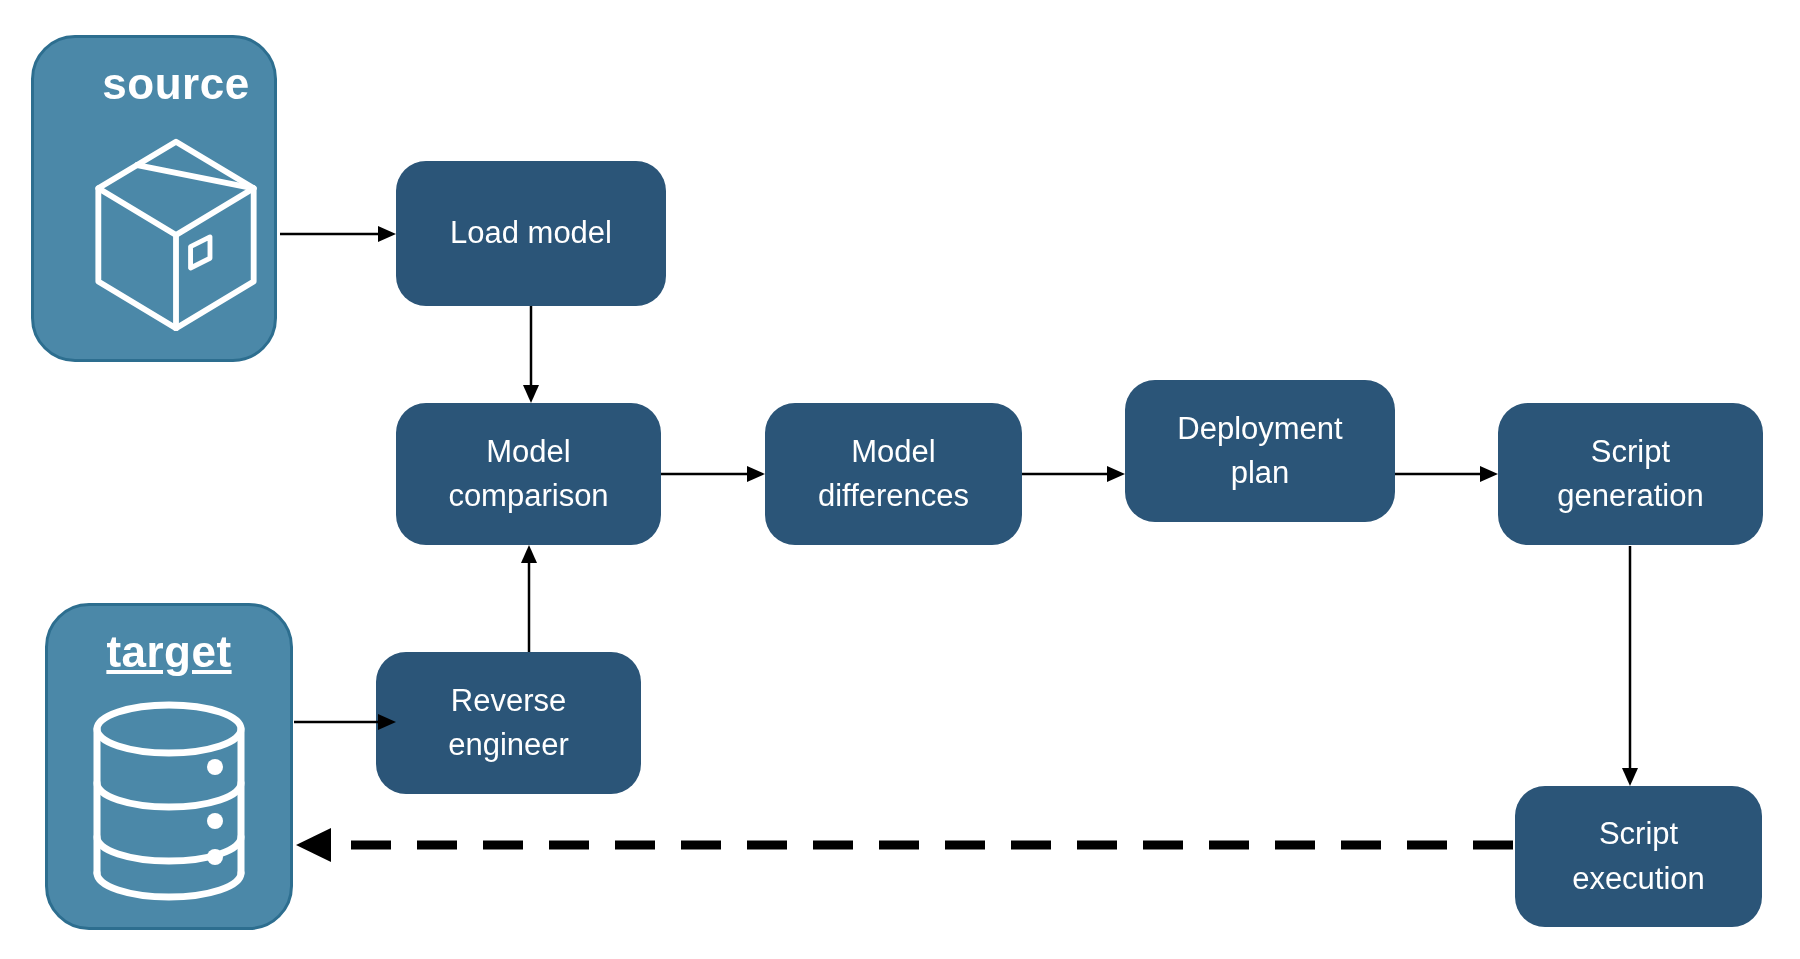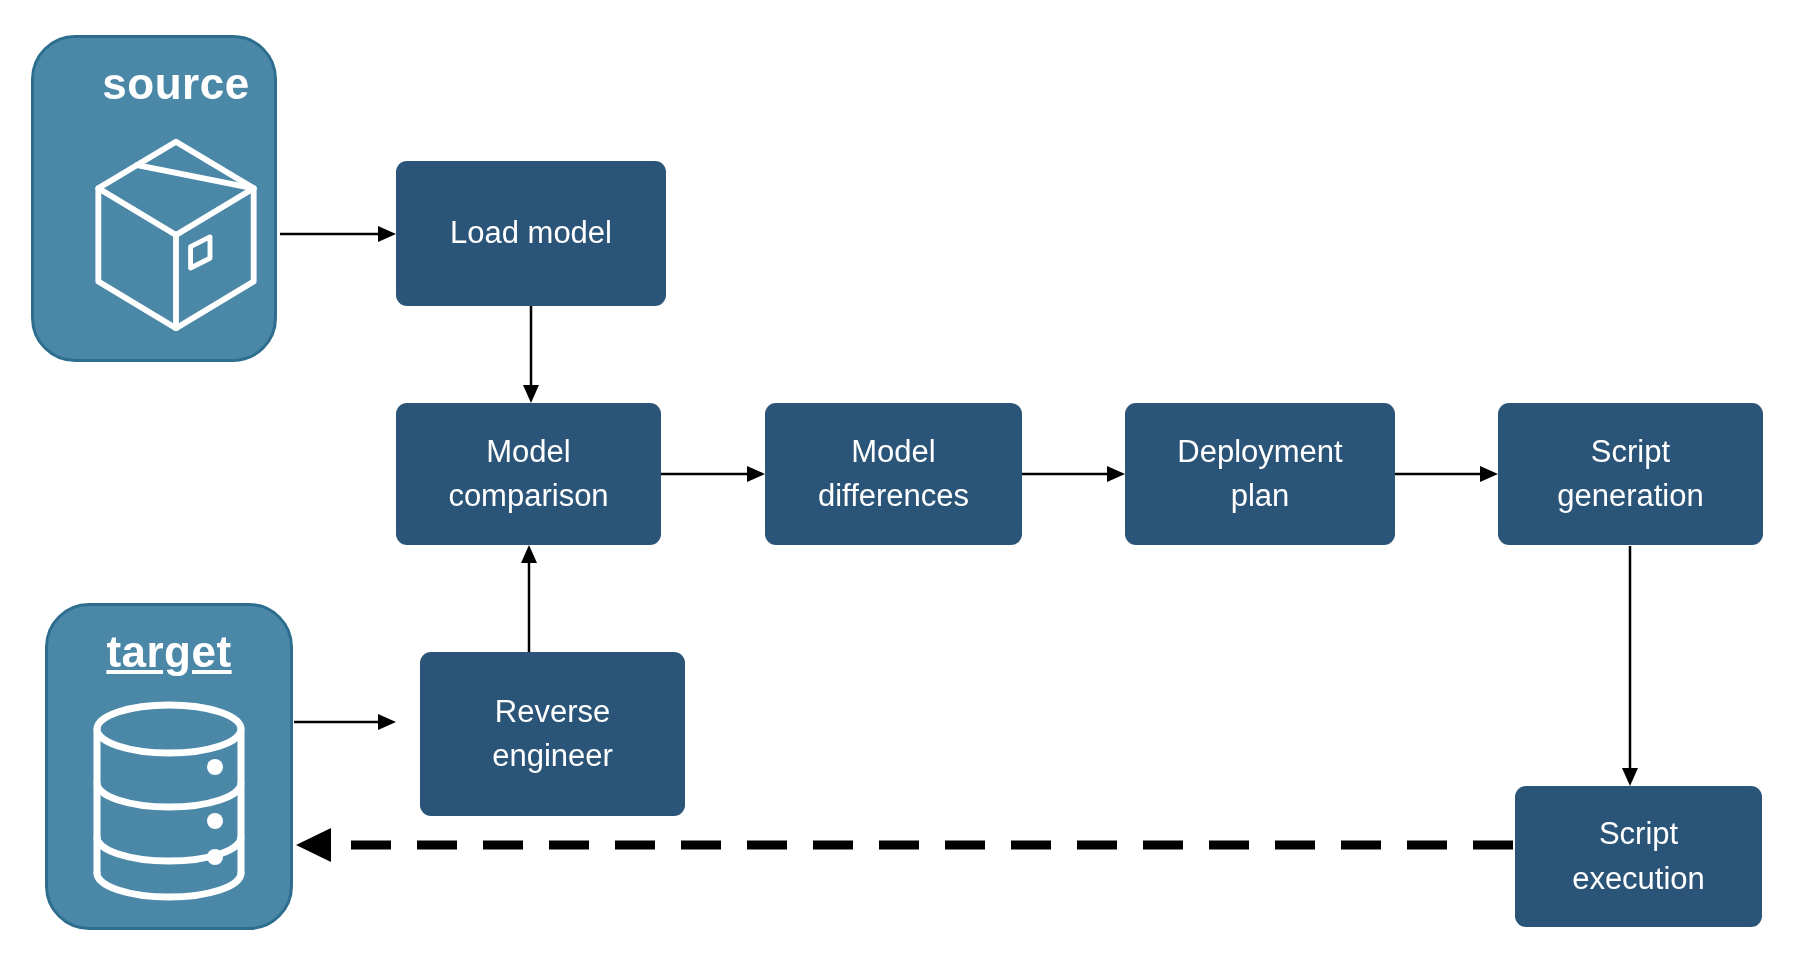--- a/index.html
+++ b/index.html
@@ -30,21 +30,21 @@
   .endpoint .ep-title{
     font-size:44px;font-weight:bold;letter-spacing:0.5px;
     margin-top:22px;line-height:1.1;
   }
   .endpoint .ep-icon{flex:1;display:flex;align-items:center;justify-content:center;width:100%;}
 
   
   .node{
     position:absolute;
     background:var(--node-fill);
-    border-radius:11px;
+    border-radius:30px;
     display:flex;align-items:center;justify-content:center;
     color:var(--text-color);
     text-align:center;
   }
   .node .node-label{
     font-size:31px;line-height:1.42;white-space:pre-line;
   }
 
   .edges{position:absolute;left:0;top:0;width:1800px;height:959px;pointer-events:none;}
   .edges line{stroke:var(--arrow-color);}
@@ -92,31 +92,31 @@
   <div class="node" style="left:396px;top:403px;width:265px;height:142px;">
     <div class="node-label">Model
 comparison</div>
   </div>
 
   <div class="node" style="left:765px;top:403px;width:257px;height:142px;">
     <div class="node-label">Model
 differences</div>
   </div>
 
-  <div class="node" style="left:1125px;top:403px;width:270px;height:142px;">
+  <div class="node" style="left:1125px;top:380px;width:270px;height:142px;">
     <div class="node-label">Deployment
 plan</div>
   </div>
 
   <div class="node" style="left:1498px;top:403px;width:265px;height:142px;">
     <div class="node-label">Script
 generation</div>
   </div>
 
-  <div class="node" style="left:420px;top:652px;width:265px;height:164px;">
+  <div class="node" style="left:376px;top:652px;width:265px;height:142px;">
     <div class="node-label">Reverse
 engineer</div>
   </div>
 
   <div class="node" style="left:1515px;top:786px;width:247px;height:141px;">
     <div class="node-label">Script
 execution</div>
   </div>
 
   <svg class="edges" width="1800" height="959" viewBox="0 0 1800 959">

